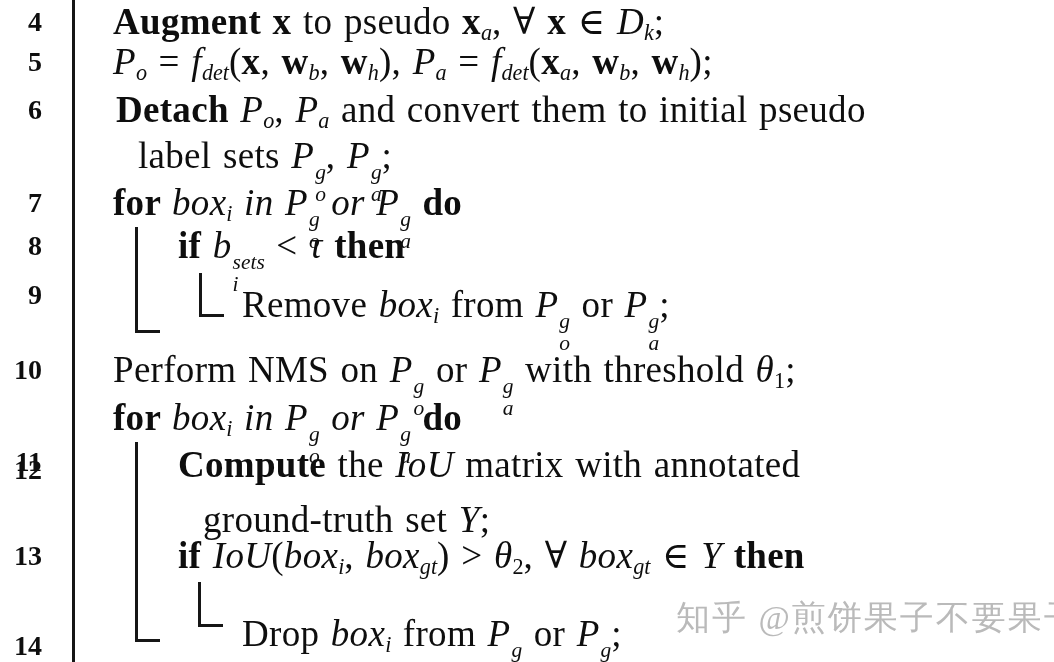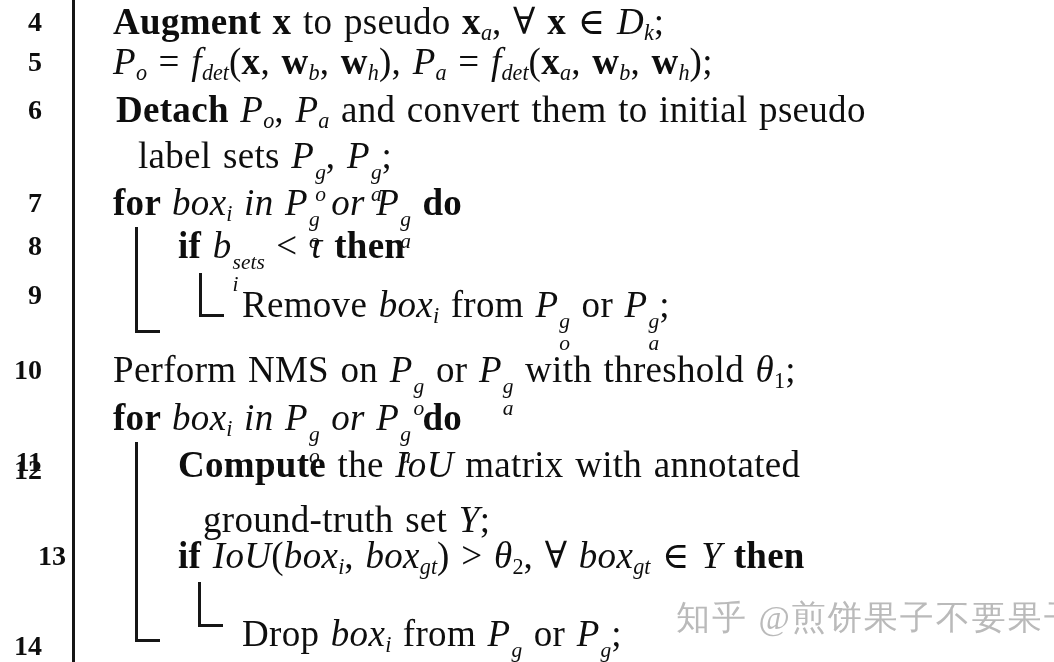--- a/index.html
+++ b/index.html
@@ -106,21 +106,21 @@
       <div class="code" style="top: 396px; left: 113px;"><span class="bf">for </span><span class="it">box</span><span class="it sb">i</span><span class="it"> in </span><span class="it">P</span><span class="ss">
           <span class="up">g</span>
           <span class="dn">o</span>
         </span><span class="it"> or </span><span class="it">P</span><span class="ss">
           <span class="up">g</span>
           <span class="dn">a</span>
         </span><span class="bf"> do</span></div>
       <div class="lineno" style="top: 448px;">12</div>
       <div class="code" style="top: 443px; left: 178px;"><span class="bf">Compute</span><span> the </span><span class="it">IoU</span><span> matrix with annotated</span></div>
       <div class="code" style="top: 489px; left: 203px; margin-top: 9px;"><span>ground-truth set </span><span class="it">Y</span><span>;</span></div>
-      <div class="lineno" style="top: 534px; margin-left: 24px;">13</div>
+      <div class="lineno" style="top: 534px;">13</div>
       <div class="code" style="top: 534px; left: 178px;"><span class="bf">if </span><span class="it">IoU</span><span>(</span><span class="it">box</span><span class="it sb">i</span><span>, </span><span class="it">box</span><span class="it sb">gt</span><span>) &gt; </span><span class="it">θ</span><span class="sb">2</span><span>, </span><span>∀ </span><span class="it">box</span><span class="it sb">gt</span><span> ∈ </span><span class="it">Y</span><span class="bf"> then</span></div>
       <div class="lineno" style="top: 580px; margin-top: 44px;">14</div>
       <div class="code" style="top: 580px; left: 242px; margin-top: 32px;"><span>Drop </span><span class="it">box</span><span class="it sb">i</span><span> from </span><span class="it">P</span><span class="ss">
           <span class="up">g</span>
           <span class="dn">o</span>
         </span><span> or </span><span class="it">P</span><span class="ss">
           <span class="up">g</span>
           <span class="dn">a</span>
         </span><span>;</span></div>
     </div>

